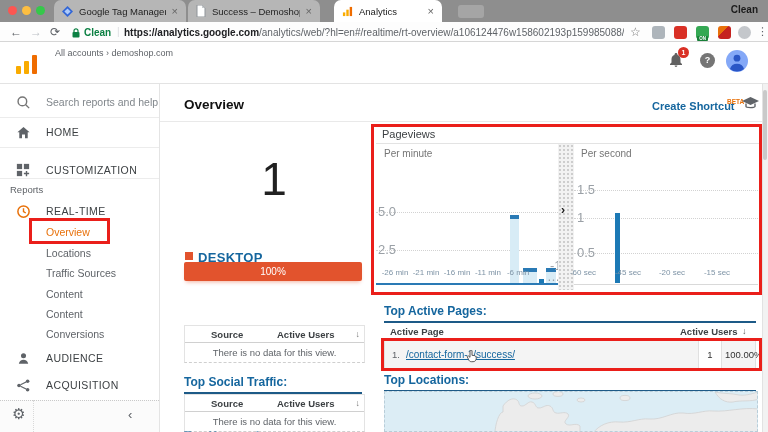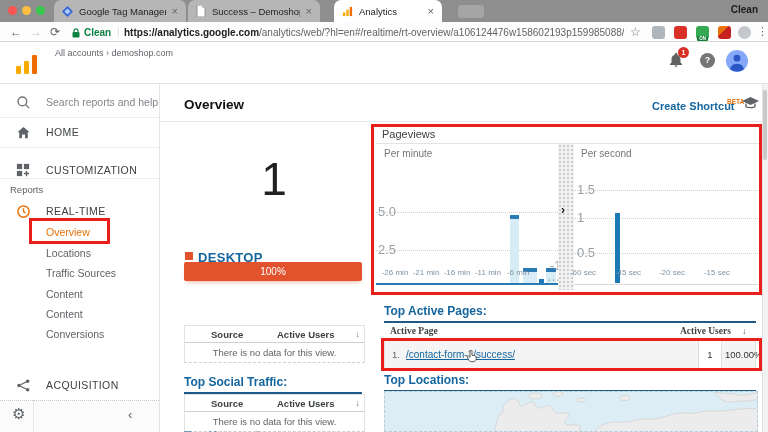--- a/index.html
+++ b/index.html
@@ -79,21 +79,21 @@
   .bar{position:absolute;bottom:0;}
   .bar.capped{background:#d8ecf6;}
   .bar.capped .cap{position:absolute;top:0;left:0;right:0;height:4px;background:#2a7ab5;}
   .bar.solid{background:#1c79b5;}
   .pm-plot{left:376px;top:144px;width:182px;height:139px;}
   .ps-plot{left:574px;top:144px;width:184px;height:139px;}
   .chartdivider{left:558px;top:144px;width:16px;height:146px;background:#f2f2f2;
     background-image:radial-gradient(#cdcdcd 0.8px,transparent 0.9px);background-size:4px 4px;}
   .dividerarrow{left:561px;top:203px;font-size:12px;font-weight:bold;color:#222;}
   
-  .ap-thead{left:384px;top:323px;width:372px;height:16px;border-bottom:7px solid #000000;font-family:Liberation Serif, serif;}
+  .ap-thead{left:384px;top:323px;width:372px;height:16px;border-bottom:7px solid #000000;}
   .ap-row{left:384px;top:340px;width:372px;height:29px;background:#f4f4f4;border:1px solid #e0e0e0;box-sizing:border-box;}
   .ap-rank{position:absolute;left:7px;top:8px;font-size:9.5px;color:#5f6368;}
   .ap-link{position:absolute;left:21px;top:8px;font-size:10px;color:#15669e;text-decoration:underline;}
   .ap-users{position:absolute;left:313px;top:0;width:22px;height:27px;background:#fff;border-left:1px solid #e0e0e0;
     border-right:1px solid #e0e0e0;text-align:center;line-height:27px;font-size:9.5px;color:#333;}
   .ap-pct{position:absolute;left:340px;top:8px;font-size:9.5px;color:#333;}
   
   .map{left:384px;top:391px;width:374px;height:41px;background:#dcedf5;border:1px dashed #b9cdd8;box-sizing:border-box;overflow:hidden;}
   
   .redbox{border:3px solid #ea1f1a;box-sizing:border-box;z-index:50;}
@@ -229,20 +229,29 @@
     <span class="lbl">REAL-TIME</span>
   </div>
 
   <span class="abs subitem active" style="top:226px">Overview</span>
   <span class="abs subitem" style="top:247px">Locations</span>
   <span class="abs subitem" style="top:267px">Traffic Sources</span>
   <span class="abs subitem" style="top:288px">Content</span>
   <span class="abs subitem" style="top:308px">Content</span>
   <span class="abs subitem" style="top:328px">Conversions</span>
 
+  <div class="abs siderow" style="top:343px">
+    <span class="ic">
+      <svg width="15" height="15" viewBox="0 0 16 16">
+          <circle cx="8" cy="5" r="2.7" fill="#5f6368"></circle>
+          <path d="M3 13.5c.5-3 2.6-4.3 5-4.3s4.5 1.3 5 4.3z" fill="#5f6368"></path>
+        </svg>
+    </span>
+    <span class="lbl">AUDIENCE</span>
+  </div>
 
   <div class="abs siderow" style="top:370px">
     <span class="ic">
       <svg width="15" height="15" viewBox="0 0 16 16">
           <circle cx="3.2" cy="8" r="1.9" fill="#5f6368"></circle>
           <circle cx="12.4" cy="3.4" r="1.9" fill="#5f6368"></circle>
           <circle cx="12.4" cy="12.6" r="1.9" fill="#5f6368"></circle>
           <path d="M4.8 7.2l6-3M4.8 8.8l6 3" stroke="#5f6368" stroke-width="1.3"></path>
         </svg>
     </span>

